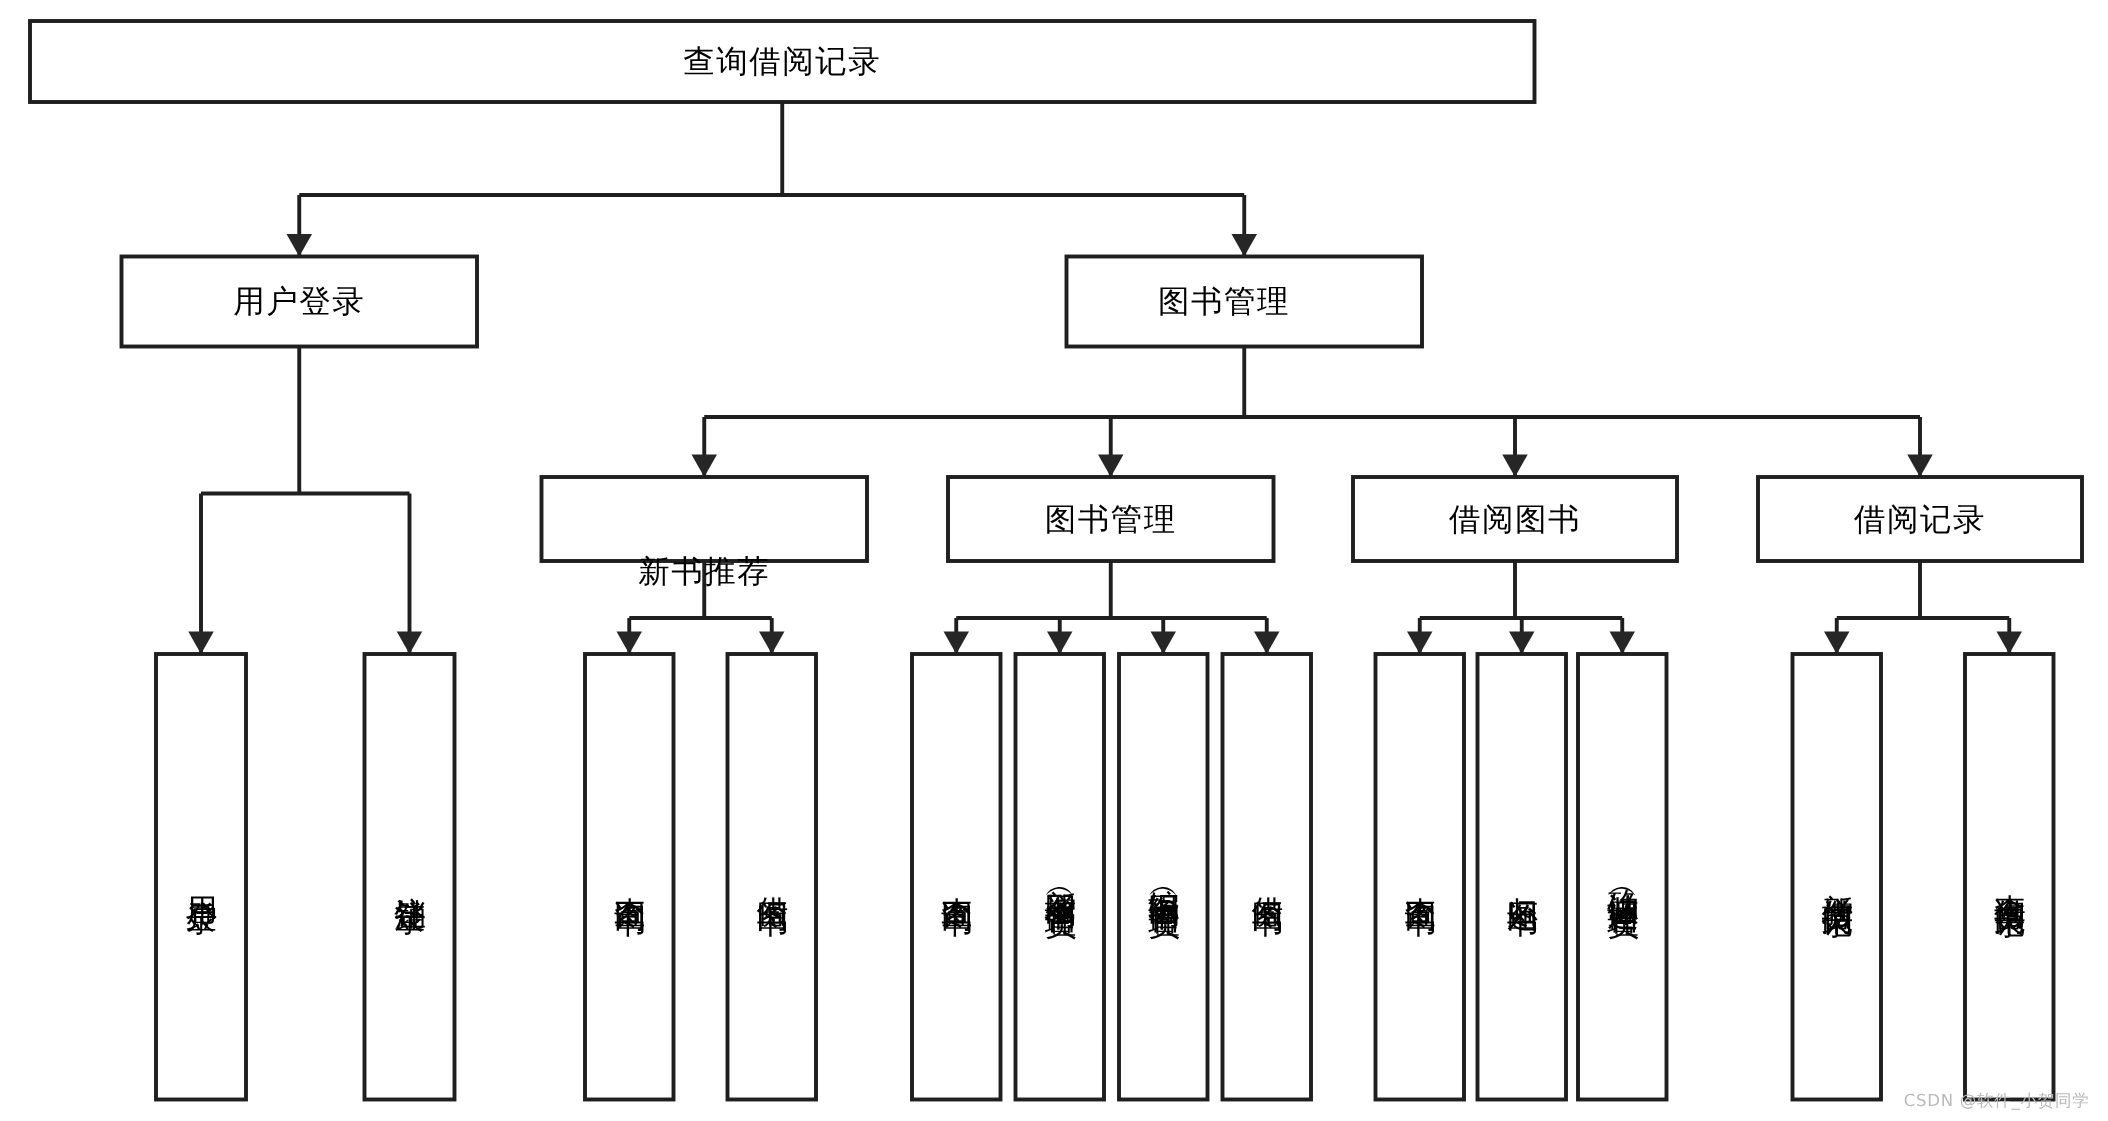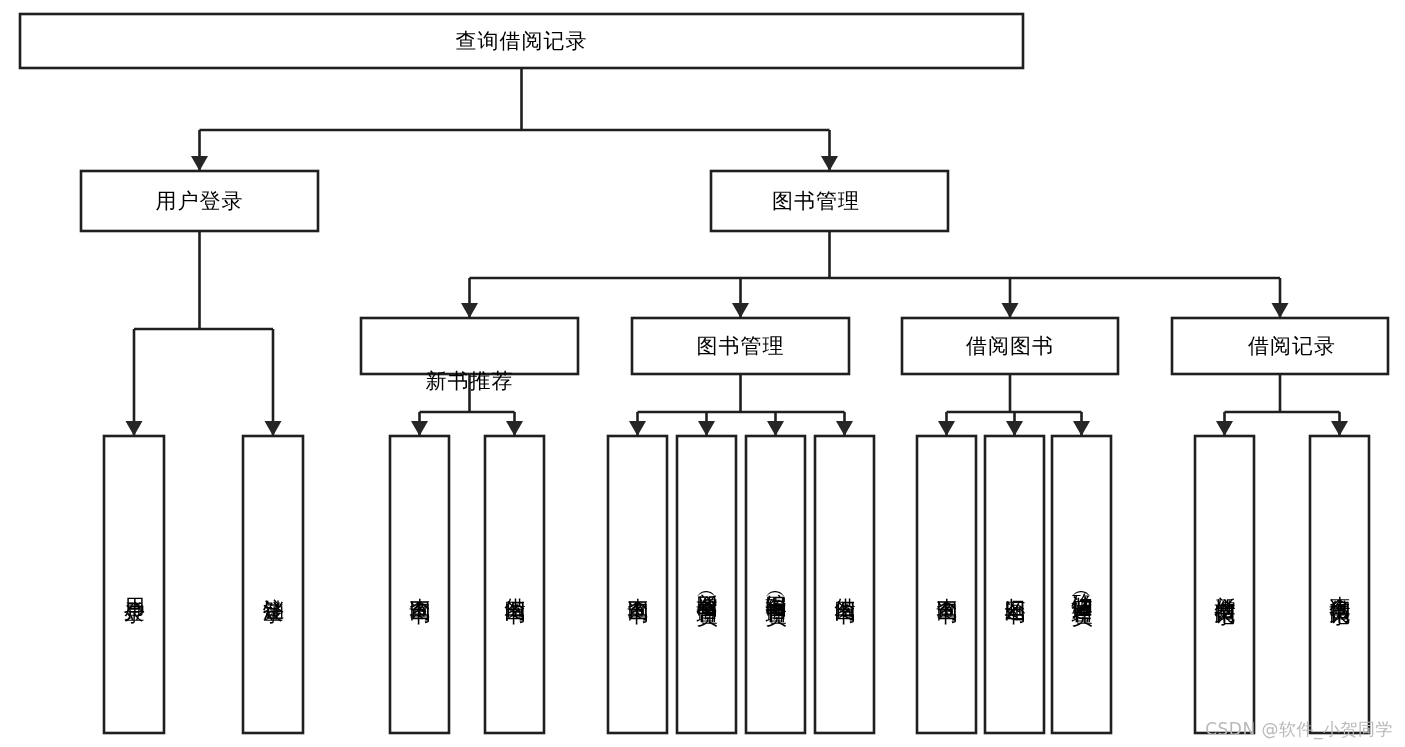--- a/index.html
+++ b/index.html
@@ -63,21 +63,21 @@
     font-size: 21px;
     color: #000000;
     letter-spacing: 1px;
     white-space: nowrap;
     font-family: "DejaVu Sans", "Liberation Sans", sans-serif;
   }
   #watermark {
     position: absolute;
     right: 12px;
     bottom: 6px;
-    font-size: 17px;
+    font-size: 11px;
     color: #b9b9b9;
     letter-spacing: 0.5px;
     font-family: "DejaVu Sans", "Liberation Sans", sans-serif;
     white-space: nowrap;
     margin-left: 32px;
   }
 </style>
 </head>
 <body>
 
@@ -168,21 +168,21 @@
       </div>
       <div class="htext-wrap" style="left: 361px; top: 318px; width: 217px; height: 56px; margin-top: 35px;">
         <span class="htext">新书推荐</span>
       </div>
       <div class="htext-wrap" style="left: 632px; top: 318px; width: 217px; height: 56px;">
         <span class="htext">图书管理</span>
       </div>
       <div class="htext-wrap" style="left: 902px; top: 318px; width: 216px; height: 56px;">
         <span class="htext">借阅图书</span>
       </div>
-      <div class="htext-wrap" style="left: 1172px; top: 318px; width: 216px; height: 56px; padding-left: 12px;">
+      <div class="htext-wrap" style="left: 1172px; top: 318px; width: 216px; height: 56px;">
         <span class="htext">借阅记录</span>
       </div>
       <div class="vtext-wrap" style="left: 104px; top: 436px; width: 60px; height: 297px;">
         <span class="vtext">用户登录</span>
       </div>
       <div class="vtext-wrap" style="left: 243px; top: 436px; width: 60px; height: 297px;">
         <span class="vtext">注销登录</span>
       </div>
       <div class="vtext-wrap" style="left: 390px; top: 436px; width: 59px; height: 297px;">
         <span class="vtext">查询图书</span>

